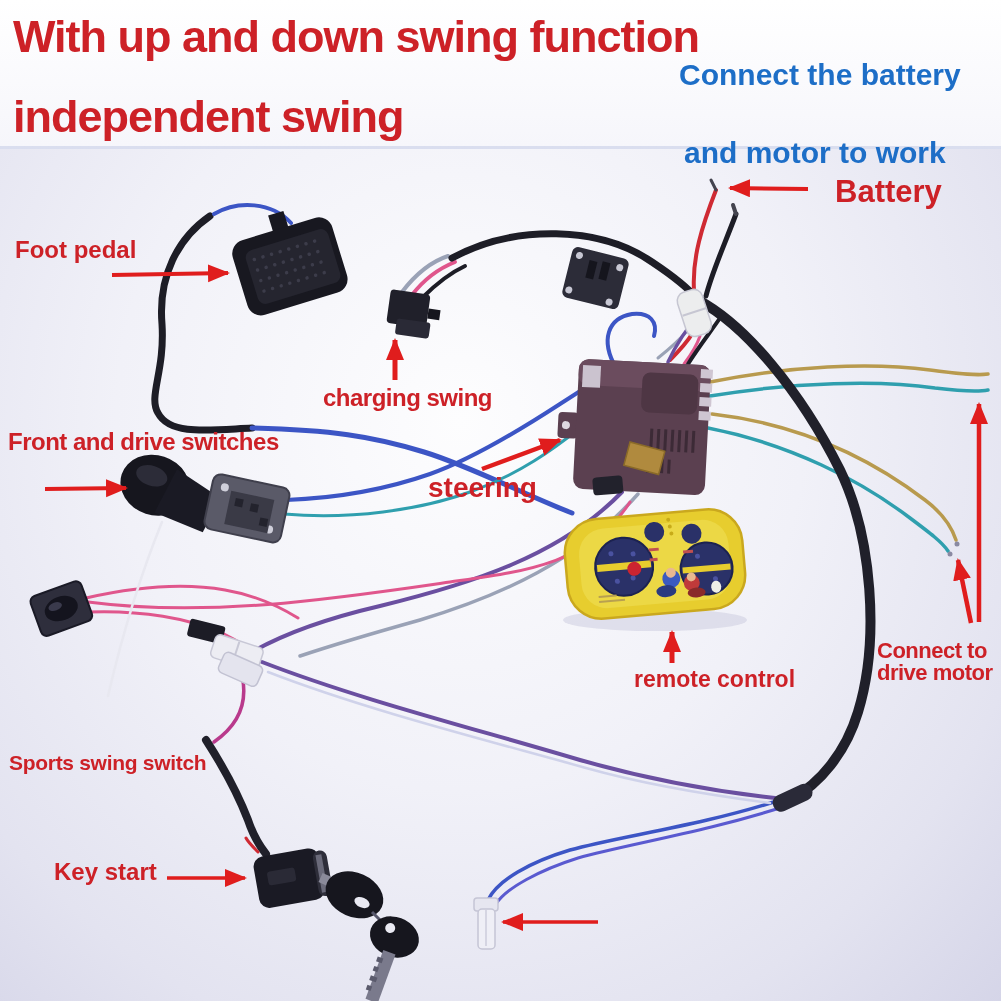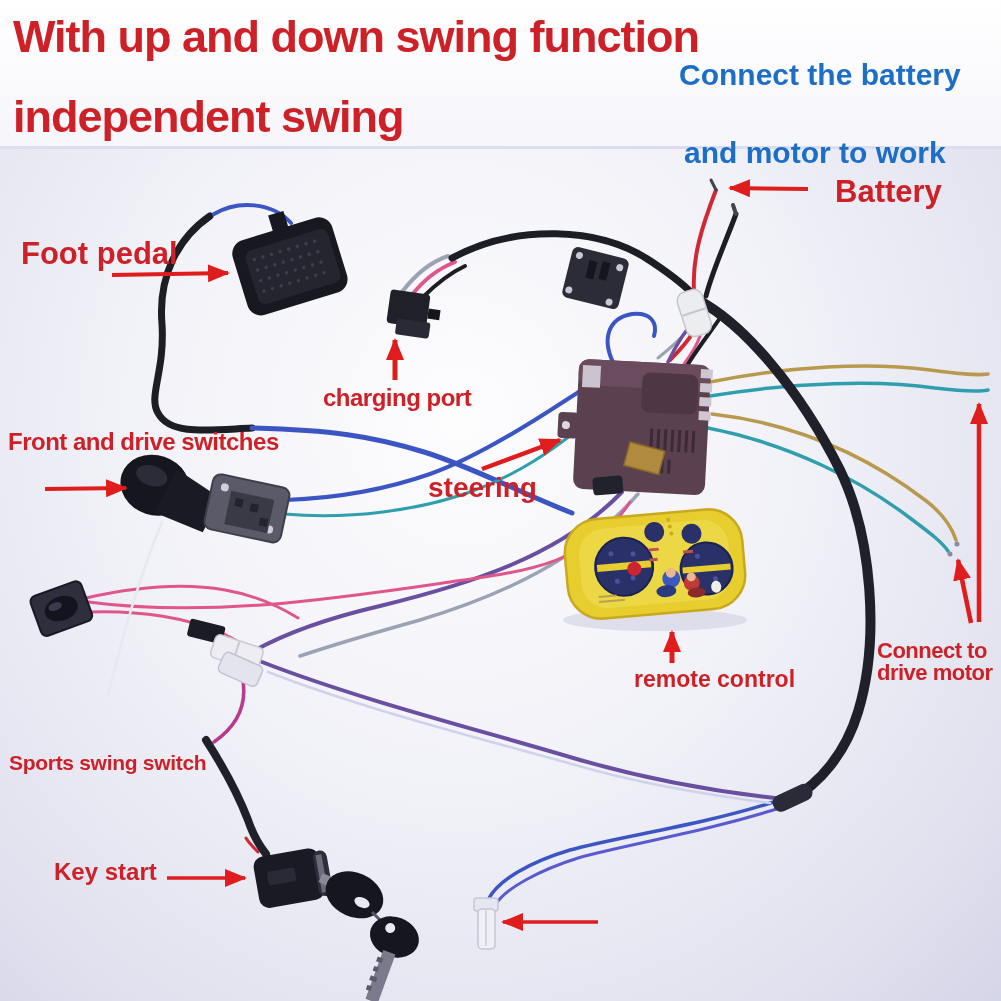--- a/index.html
+++ b/index.html
@@ -11,21 +11,21 @@
   .header-bg{position:absolute;top:0;left:0;width:100%;height:146px;
     background:linear-gradient(#ffffff,#f6f6fb);
     border-bottom:3px solid rgba(150,160,210,.35);}
   .lbl{position:absolute;font-weight:bold;white-space:nowrap;color:#cd2127;line-height:1;}
   .blue{color:#1d6ec7;}
   #title1{left:13px;top:14px;font-size:45px;letter-spacing:-1px;}
   #title2{left:13px;top:94px;font-size:45px;letter-spacing:-1px;}
   #sub1{left:679px;top:60px;font-size:30px;}
   #sub2{left:684px;top:106px;font-size:30px;margin-top:32px;}
   #battery{left:835px;top:176px;font-size:31px;}
-  #footpedal{left:21px;top:238px;font-size:31px;}
+  #footpedal{left:15px;top:238px;font-size:24px;}
   #chargingport{left:323px;top:386px;font-size:24px;letter-spacing:-0.5px;}
   #frontrear{left:8px;top:430px;font-size:24px;letter-spacing:-0.5px;}
   #receiver{left:428px;top:474px;font-size:28px;}
   #remote{left:634px;top:668px;font-size:23px;}
   #drive1{left:877px;top:640px;font-size:22px;letter-spacing:-0.5px;}
   #drive2{left:877px;top:662px;font-size:22px;letter-spacing:-0.5px;}
   #sports{left:9px;top:752px;font-size:21px;letter-spacing:-0.3px;}
   #keystart{left:54px;top:860px;font-size:24px;}
   #steering{left:615px;top:908px;font-size:24px;letter-spacing:-0.5px;}
   svg{position:absolute;top:0;left:0;}
@@ -304,21 +304,21 @@
     </g>
   </svg>
 
   <div class="lbl" id="title1">With up and down swing function</div>
   <div class="lbl blue" id="sub1">Connect the battery</div>
   <div class="lbl" id="title2">independent swing</div>
   <div class="lbl blue" id="sub2">and motor to work</div>
 
   <div class="lbl" id="battery">Battery</div>
   <div class="lbl" id="footpedal">Foot pedal</div>
-  <div class="lbl" id="chargingport">charging port</div>
+  <div class="lbl" id="chargingport">charging swing</div>
   <div class="lbl" id="frontrear">Front and drive switches</div>
   <div class="lbl" id="receiver">steering</div>
   <div class="lbl" id="remote">remote control</div>
   <div class="lbl" id="drive1">Connect to</div>
   <div class="lbl" id="drive2">drive motor</div>
   <div class="lbl" id="sports">Sports swing switch</div>
   <div class="lbl" id="keystart">Key start</div>
 </div>
 
 </body></html>

